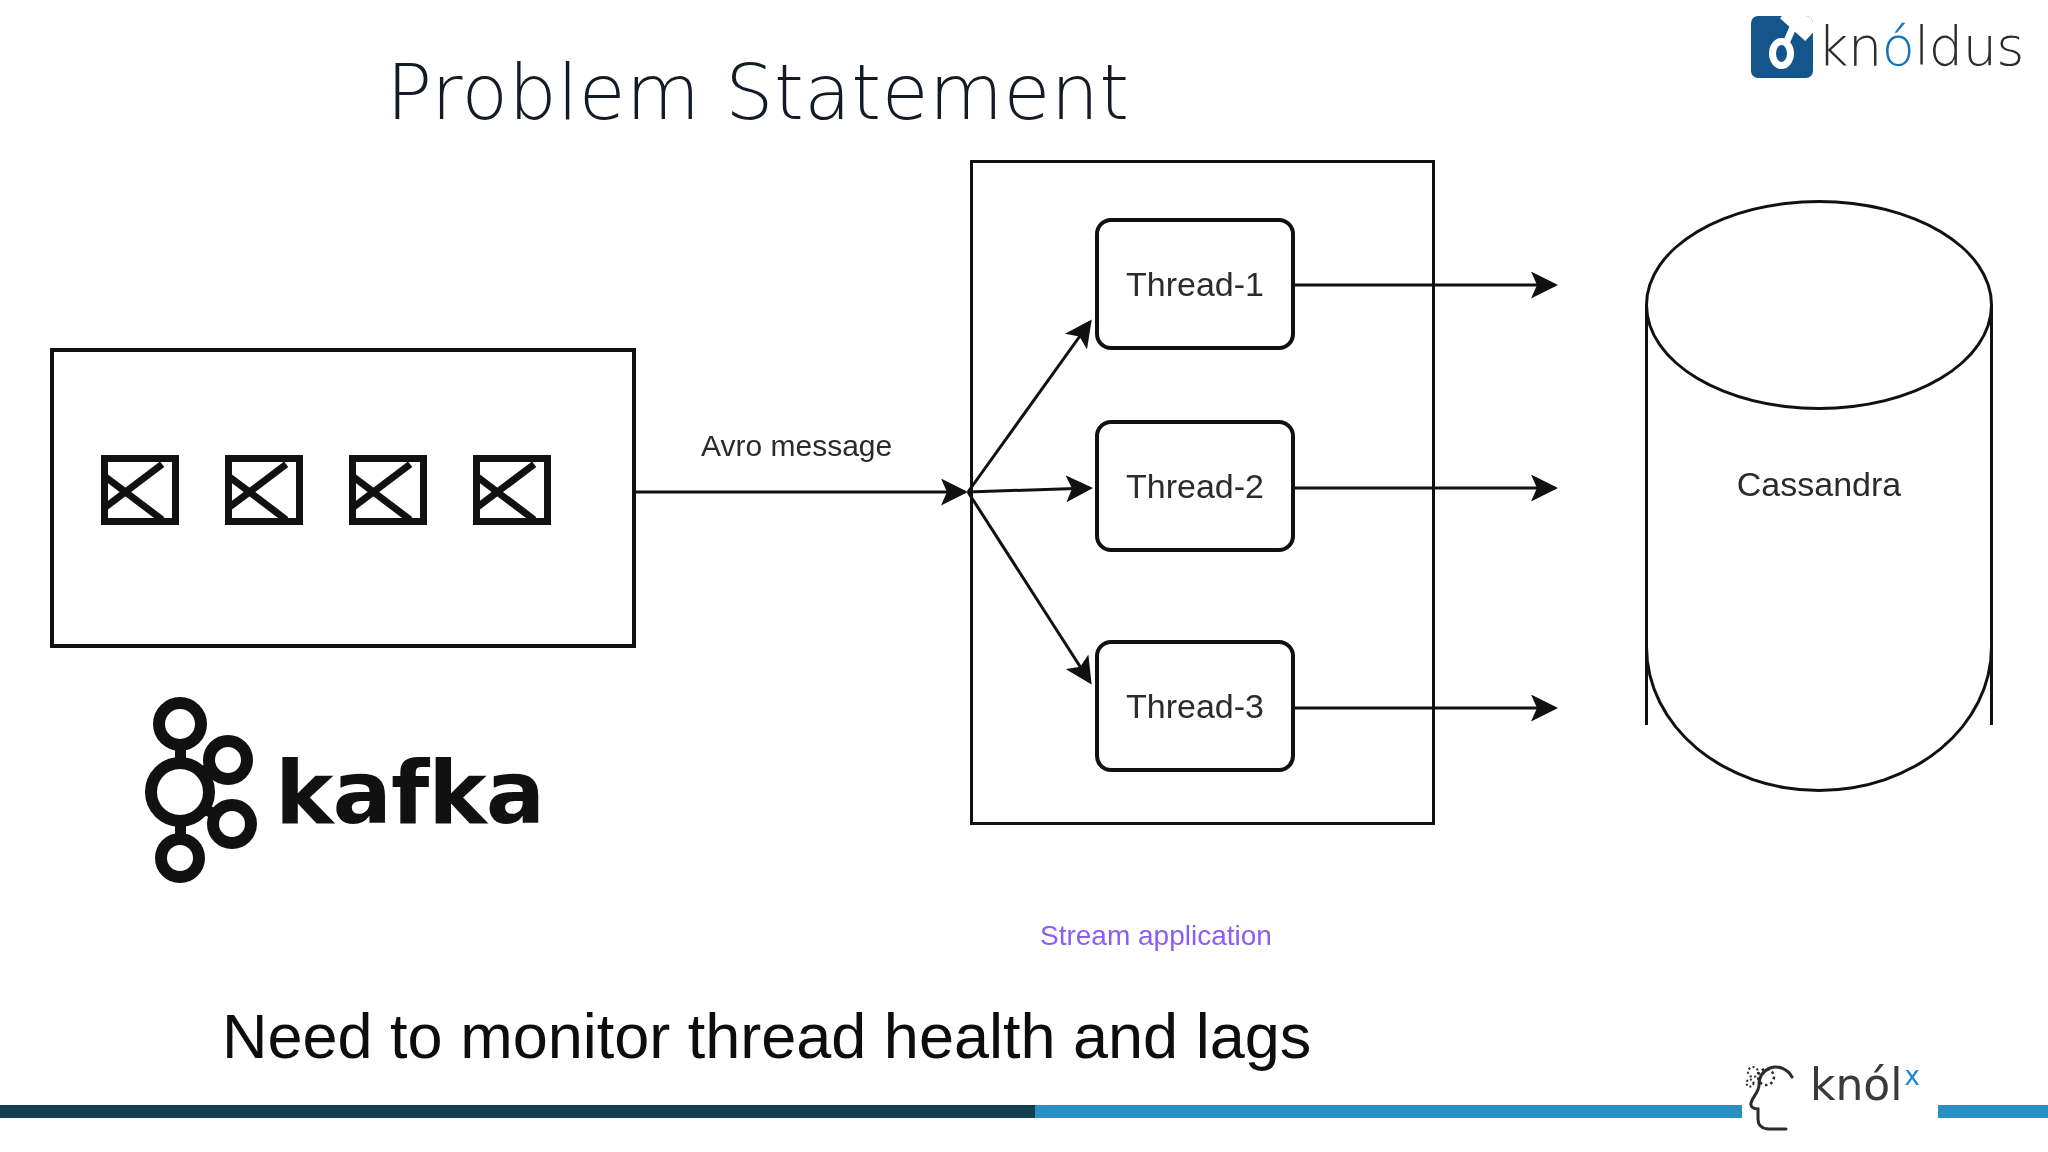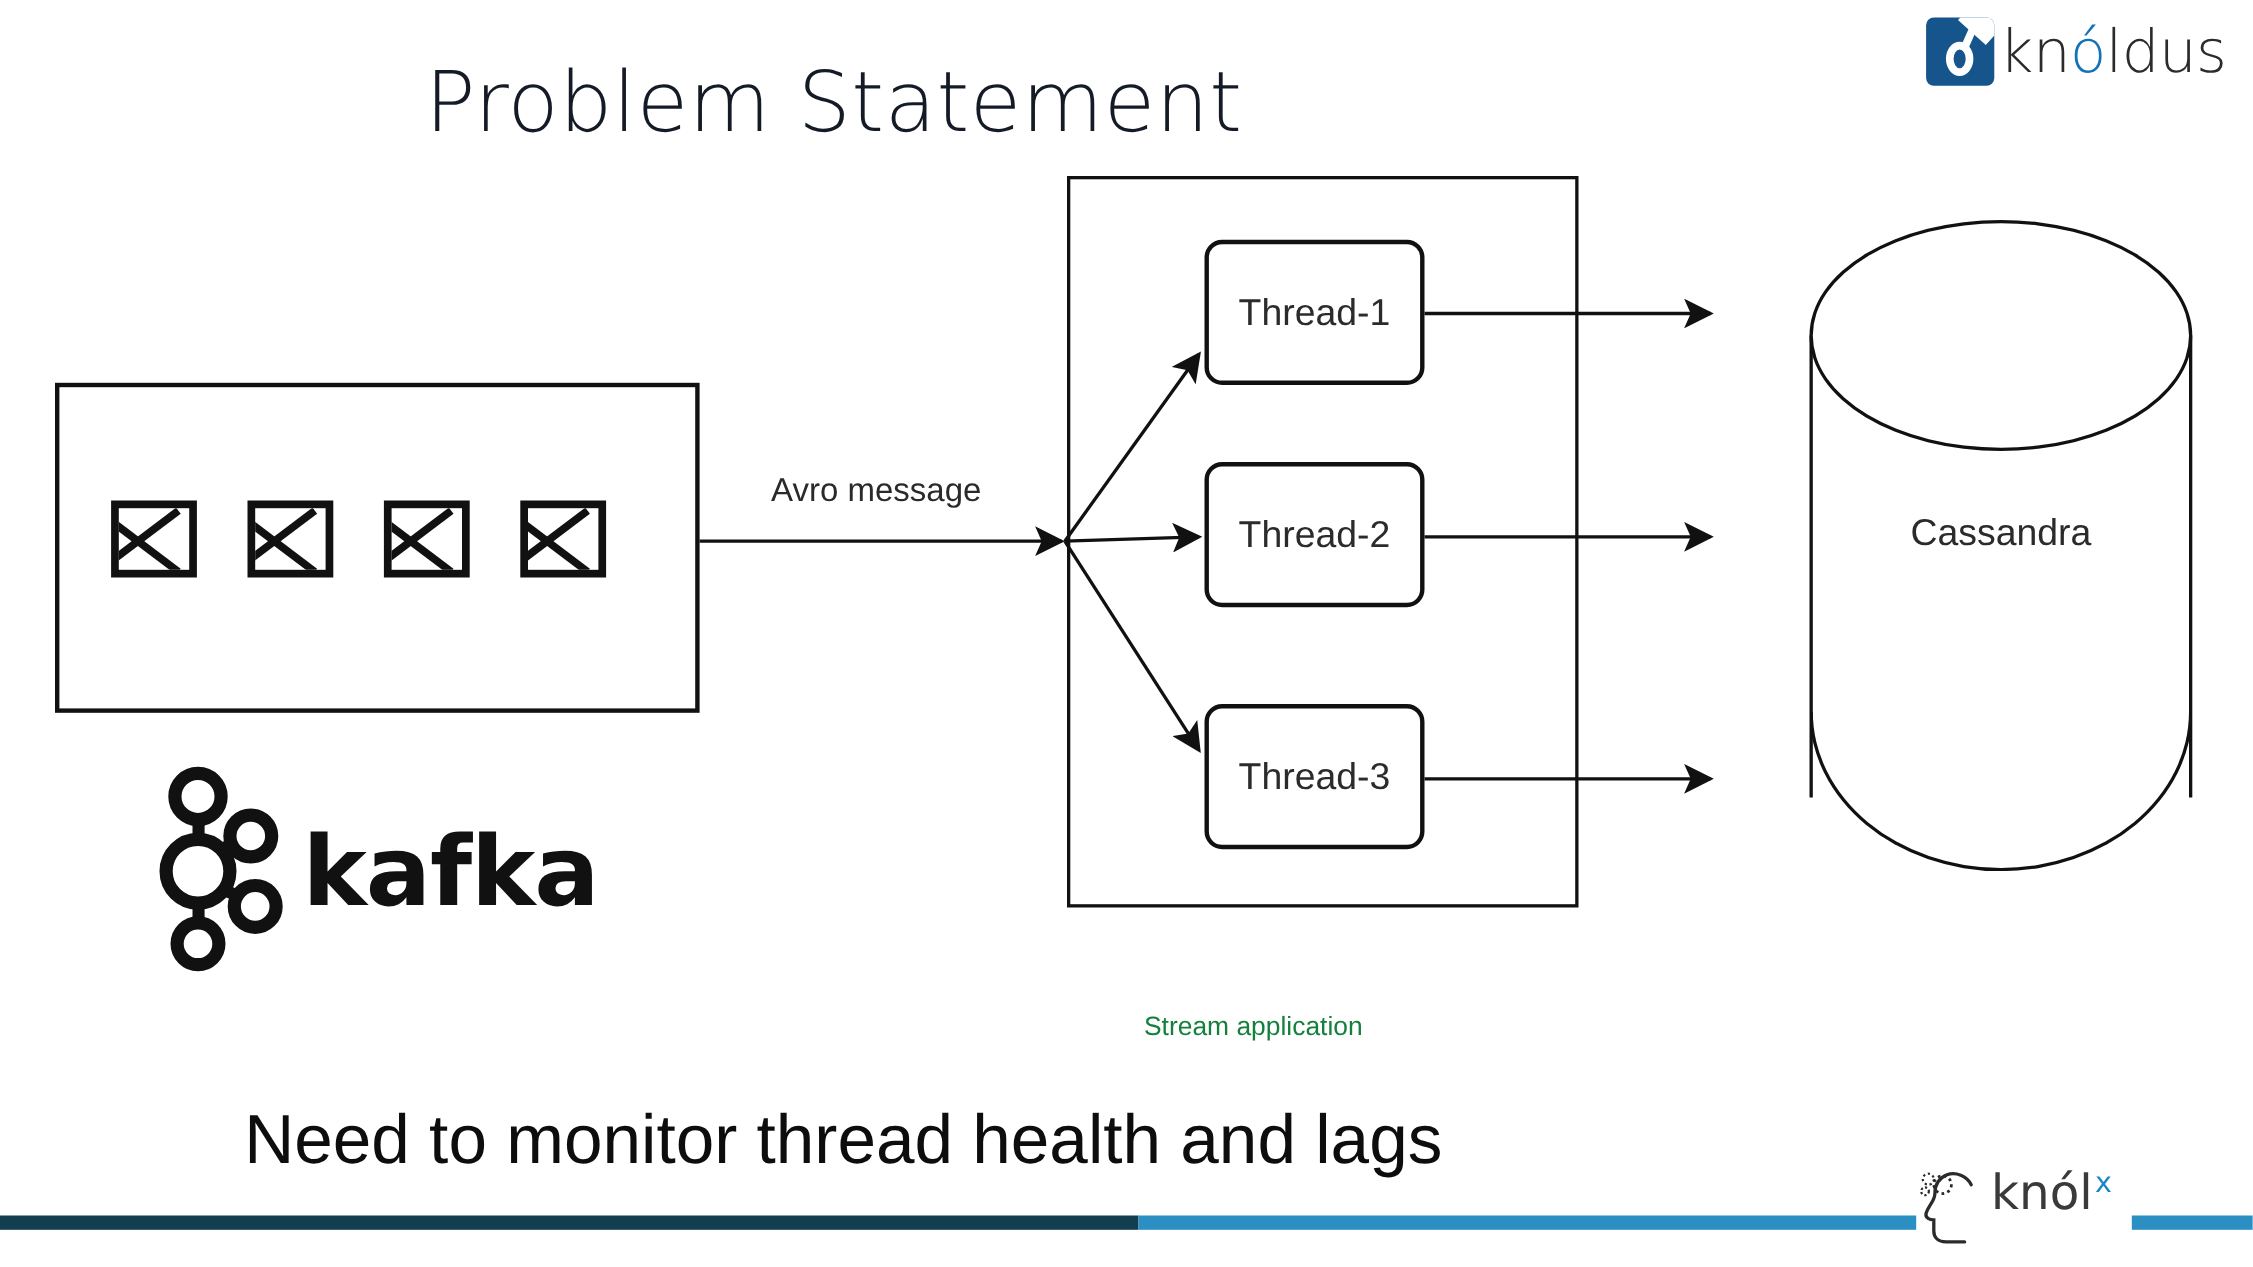--- a/index.html
+++ b/index.html
@@ -210,22 +210,22 @@
     height: 665px;
     border: 3px solid #111111;
     box-sizing: border-box;
     background: transparent;
   }
   #stream-caption {
     position: absolute;
     left: 1040px;
     top: 920px;
     font-family: "Liberation Sans", sans-serif;
-    font-size: 24px;
-    color: #15803d;
+    font-size: 28px;
+    color: #8b5cf6;
     white-space: nowrap;
   }
   .thread-box {
     position: absolute;
     left: 1095px;
     width: 200px;
     height: 132px;
     border: 4px solid #111111;
     border-radius: 16px;
     box-sizing: border-box;

